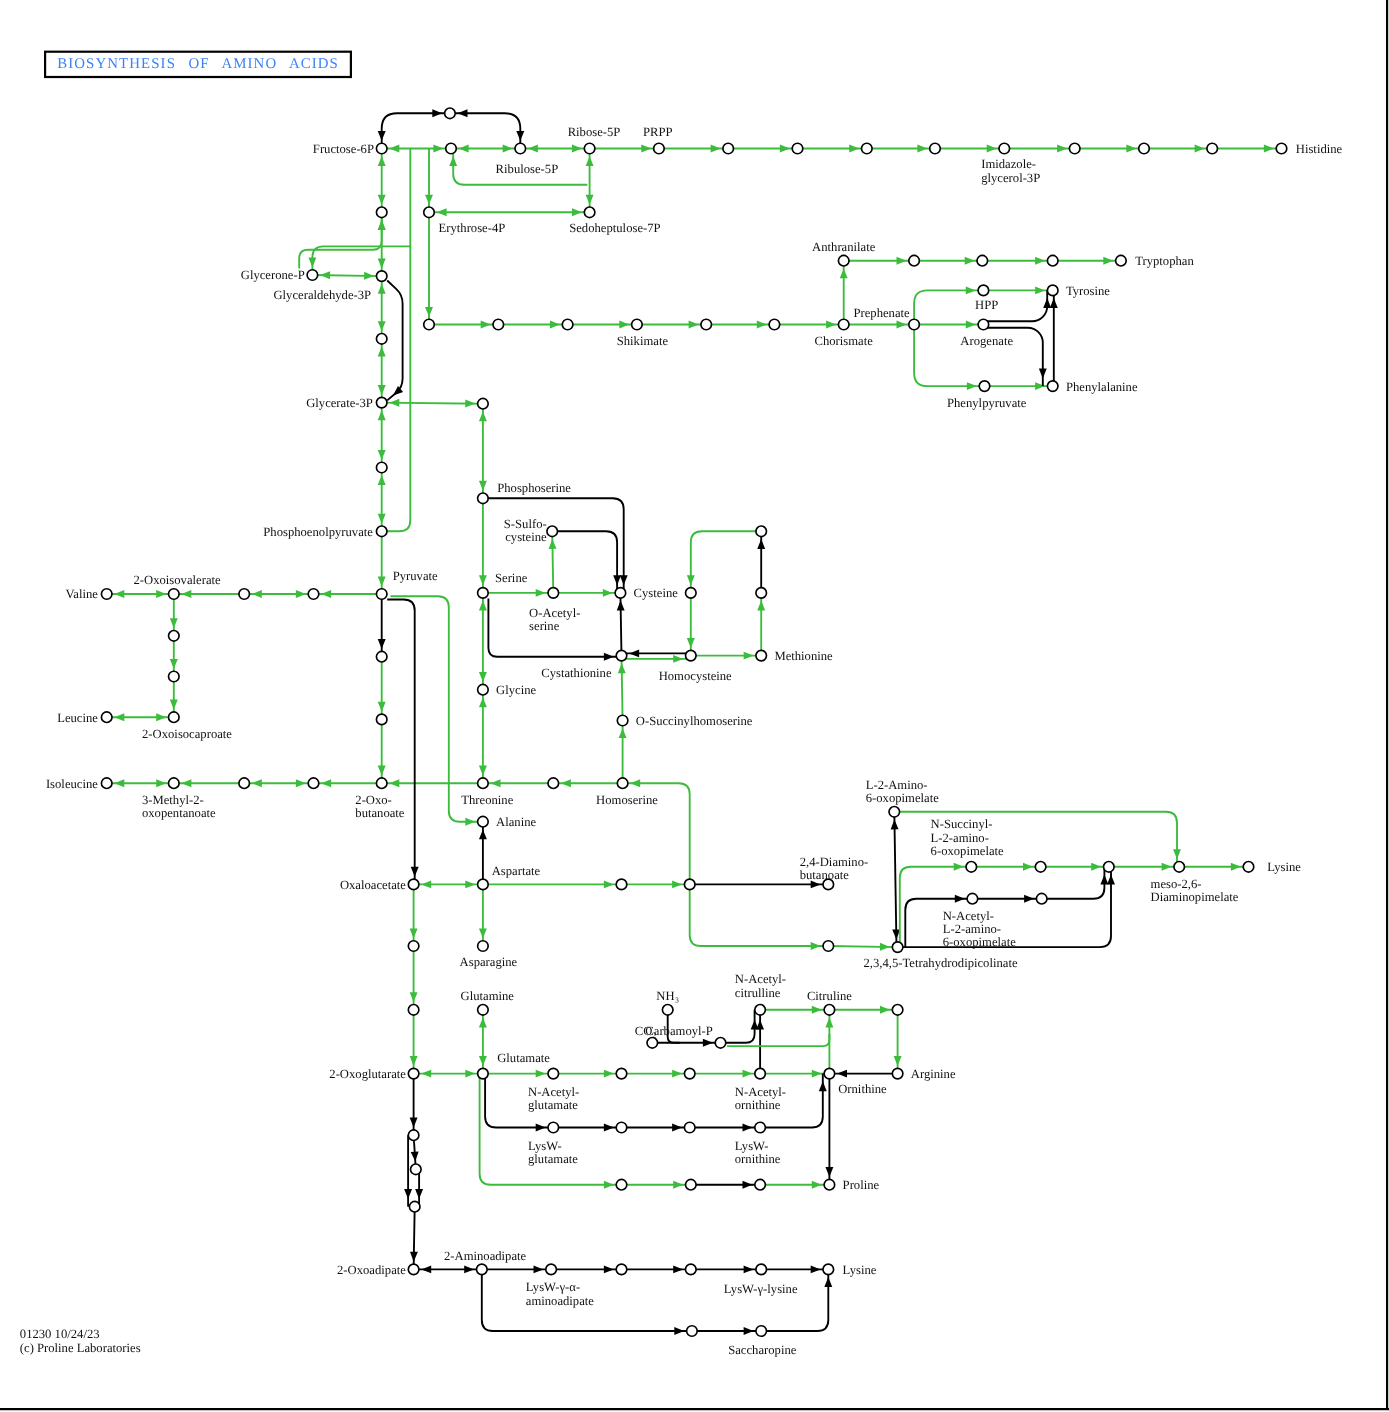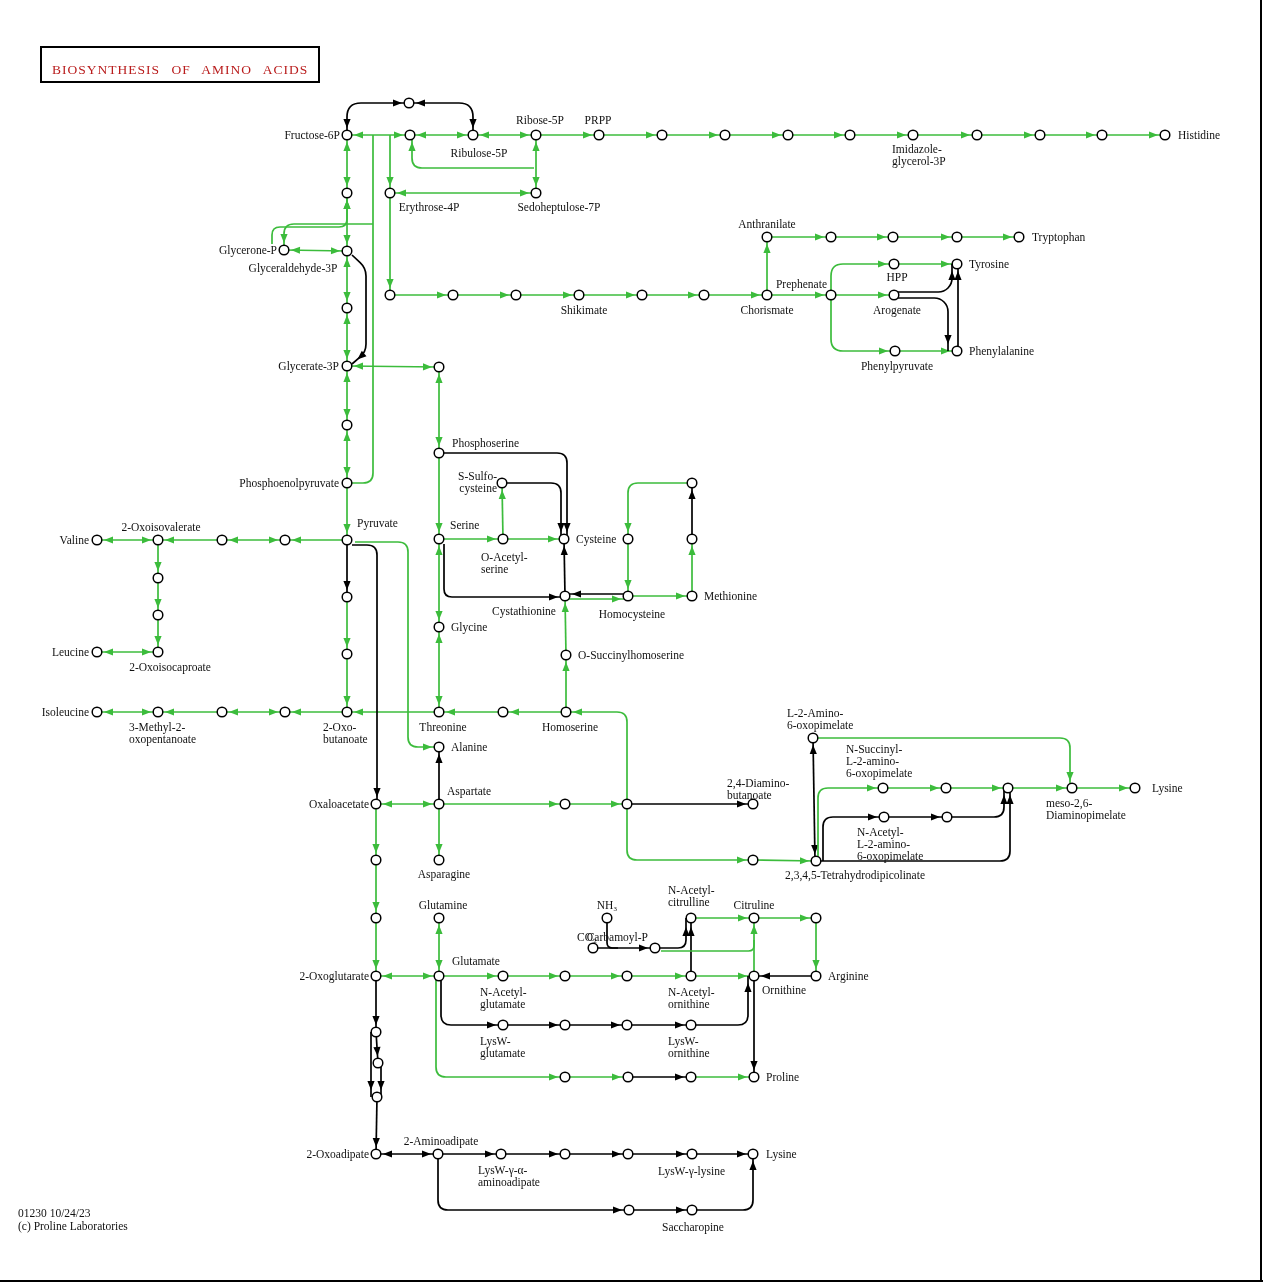--- a/index.html
+++ b/index.html
@@ -1,19 +1,19 @@
 <!DOCTYPE html>
 <html><head>
 <meta charset="utf-8">
 <style>
   html,body{margin:0;padding:0;background:#fff;}
   body{font-family:"Liberation Serif", serif;}
   #stage{position:relative;width:1263px;height:1284px;background:#ffffff;overflow:hidden;}
-  #title-box{position:absolute;left:40px;top:46px;border:2px solid #000;padding:14px 10px 3px 10px;
-    font-size:13.5px;letter-spacing:1px;word-spacing:7px;color:#b91c1c;background:#fff;}
+  #title-box{position:absolute;left:40px;top:46px;border:2px solid #000;padding:2px 10px 3px 10px;
+    font-size:13.5px;letter-spacing:1px;word-spacing:7px;color:#3b82f6;background:#fff;}
   #footer{position:absolute;left:18px;top:1207px;font-size:11.5px;color:#111;line-height:13px;}
   svg{position:absolute;left:0;top:0;}
   text{fill:#111;}
 </style>
 </head>
 <body>
 
 <div id="stage">
   <div id="title-box">BIOSYNTHESIS  OF  AMINO  ACIDS</div>
   <div id="svg-host">

